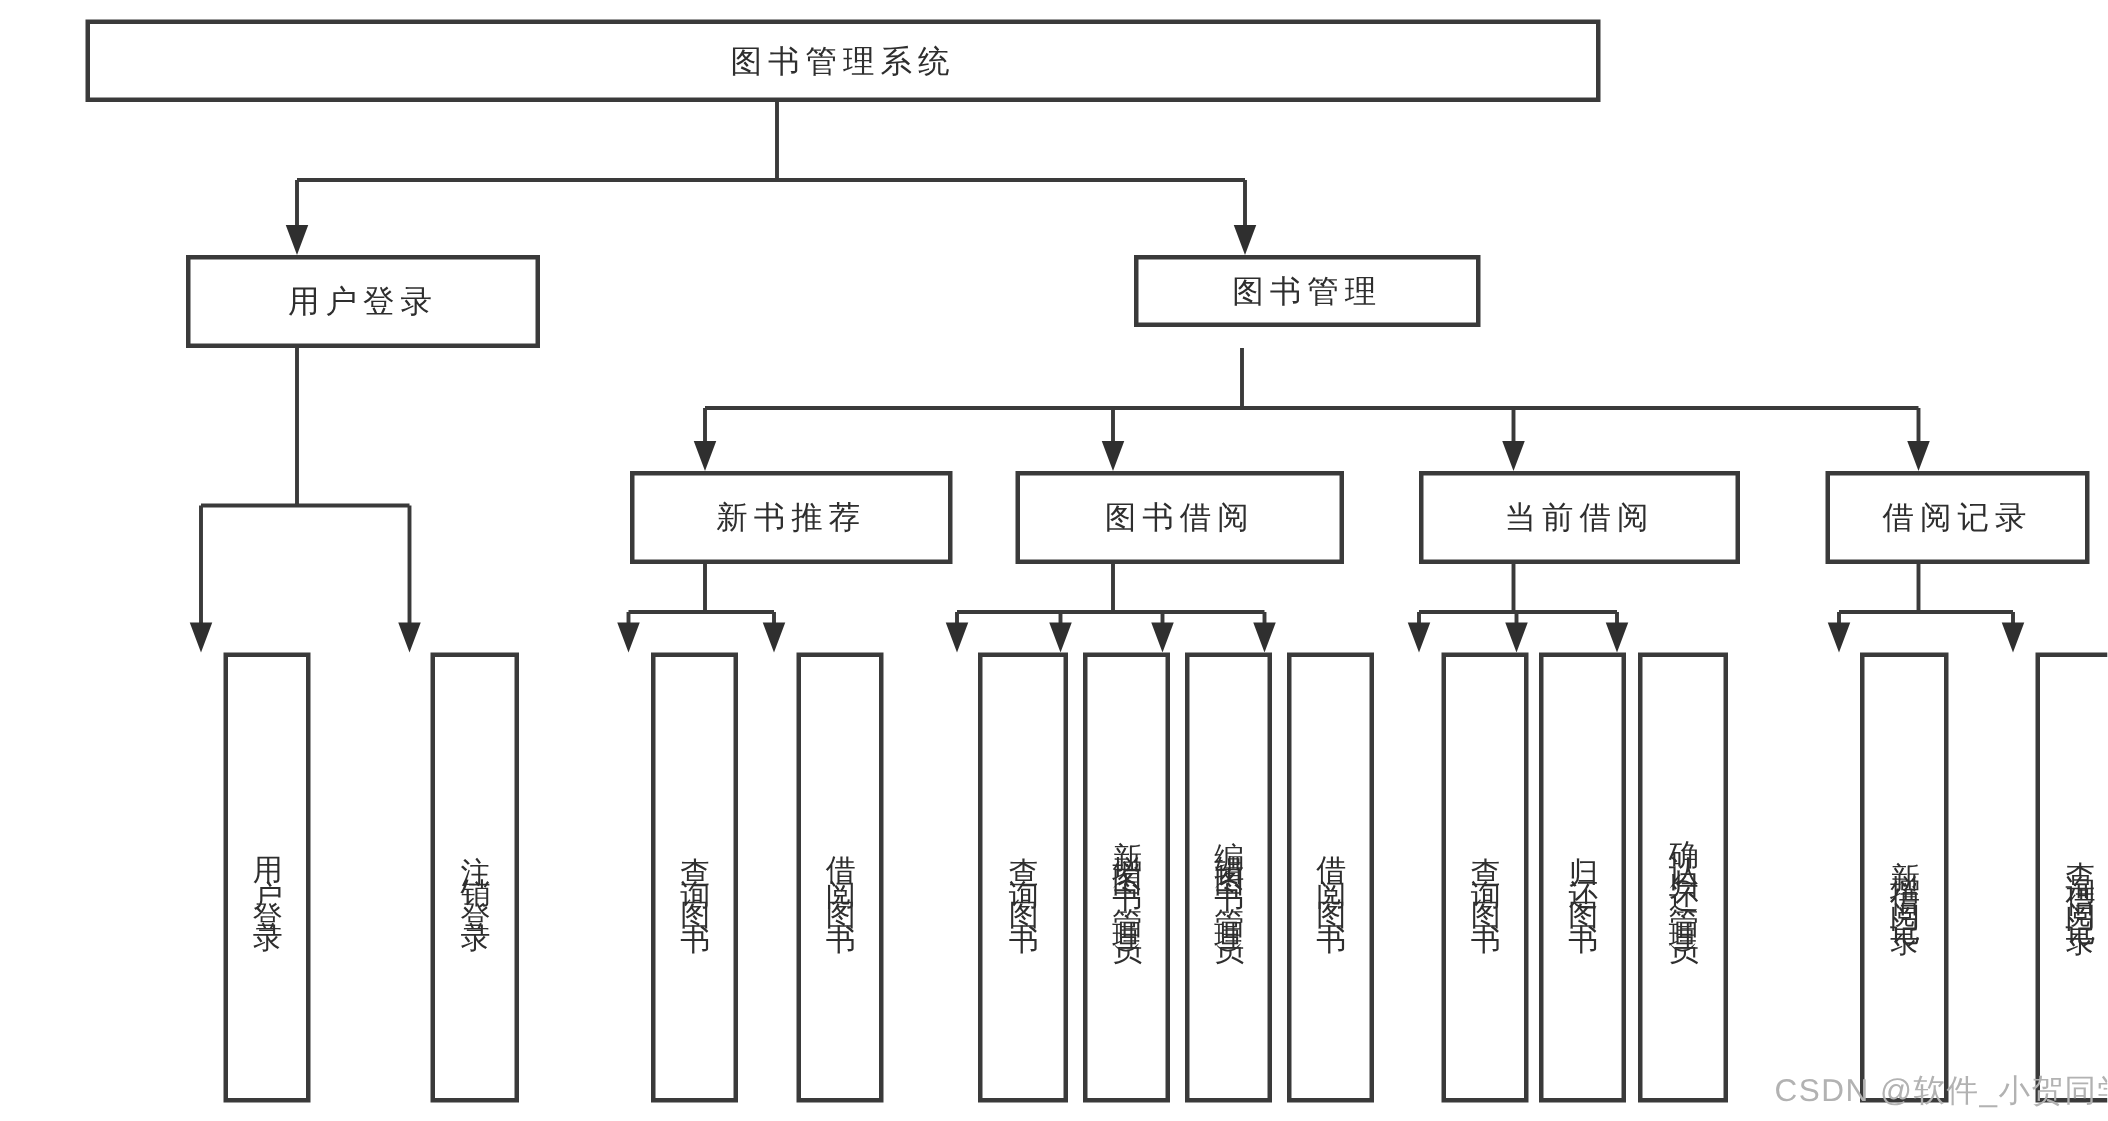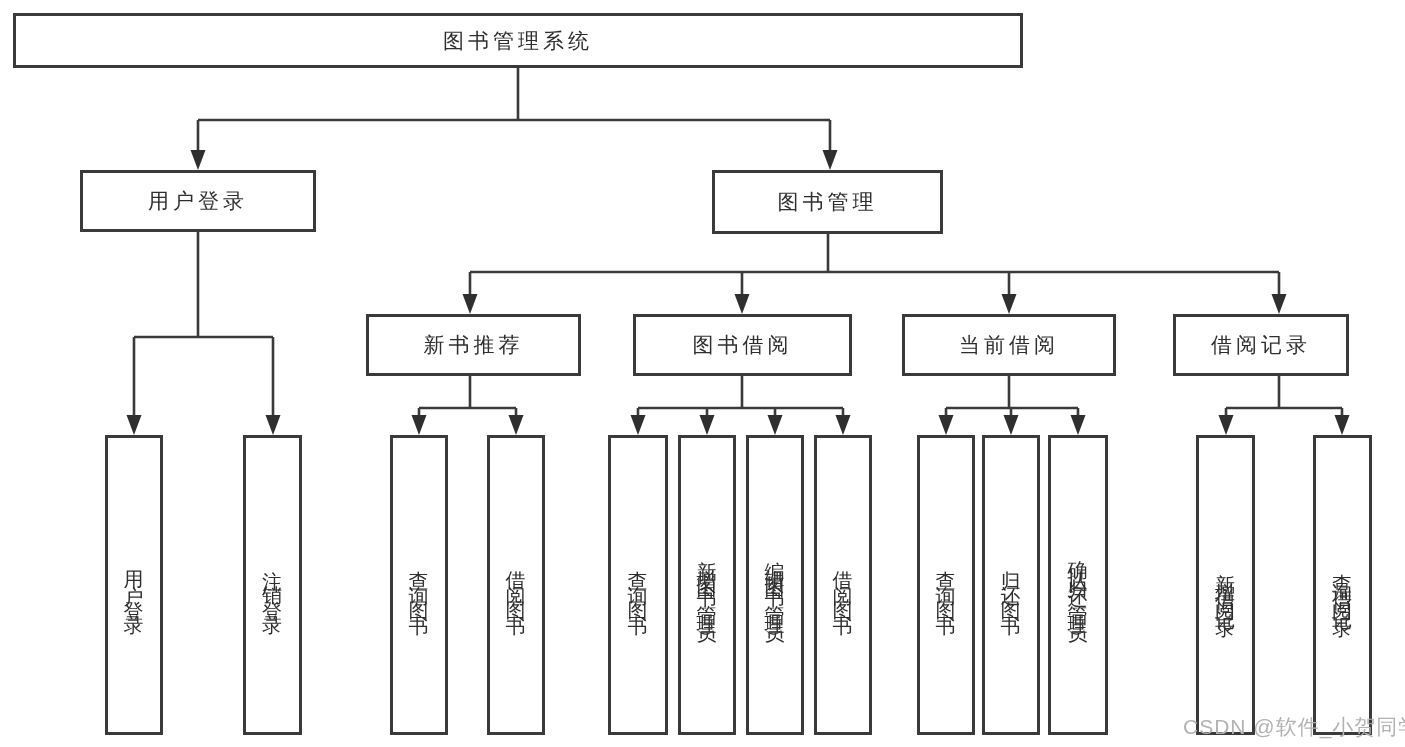--- a/index.html
+++ b/index.html
@@ -4,21 +4,21 @@
 <style>
   html,body{margin:0;padding:0;background:#fff;}
   .stage{
     position:relative;width:1405px;height:747px;background:#ffffff;
     font-family:"Liberation Sans","DejaVu Sans",sans-serif;overflow:hidden;
   }
   .connectors{position:absolute;left:0;top:0;z-index:2;}
   .box{
     position:absolute;box-sizing:border-box;background:#ffffff;
     border:3px solid #3a3a3a;color:#2e2e2e;z-index:3;
-    display:flex;align-items:center;justify-content:center;text-align:center;
+    display:flex;align-items:center;justify-content:center;text-align:center;margin-left:44px;
   }
   .box.h{font-size:21px;letter-spacing:4px;}
   .box.v span{
     writing-mode:vertical-rl;text-orientation:mixed;
     font-size:20px;letter-spacing:15px;line-height:1;
   }
   .box.v.long span{letter-spacing:9px;}
   .watermark{
     position:absolute;left:1183px;top:713px;z-index:6;
     font-size:21px;color:#b2b2b2;letter-spacing:1px;white-space:nowrap;
@@ -69,25 +69,25 @@
     </g>
   </svg>
 
   <div class="box h" style="left:13px;top:13px;width:1010px;height:55px">
     <span>图书管理系统</span>
   </div>
 
   <div class="box h" style="left:80px;top:170px;width:236px;height:62px">
     <span>用户登录</span>
   </div>
-  <div class="box h" style="left:712px;top:170px;width:231px;height:64px">
+  <div class="box h" style="left:712px;top:170px;width:231px;height:48px">
     <span>图书管理</span>
   </div>
 
-  <div class="box h" style="left:366px;top:314px;width:215px;height:62px">
+  <div class="box h" style="left:376px;top:314px;width:215px;height:62px">
     <span>新书推荐</span>
   </div>
   <div class="box h" style="left:633px;top:314px;width:219px;height:62px">
     <span>图书借阅</span>
   </div>
   <div class="box h" style="left:902px;top:314px;width:214px;height:62px">
     <span>当前借阅</span>
   </div>
   <div class="box h" style="left:1173px;top:314px;width:176px;height:62px">
     <span>借阅记录</span>

